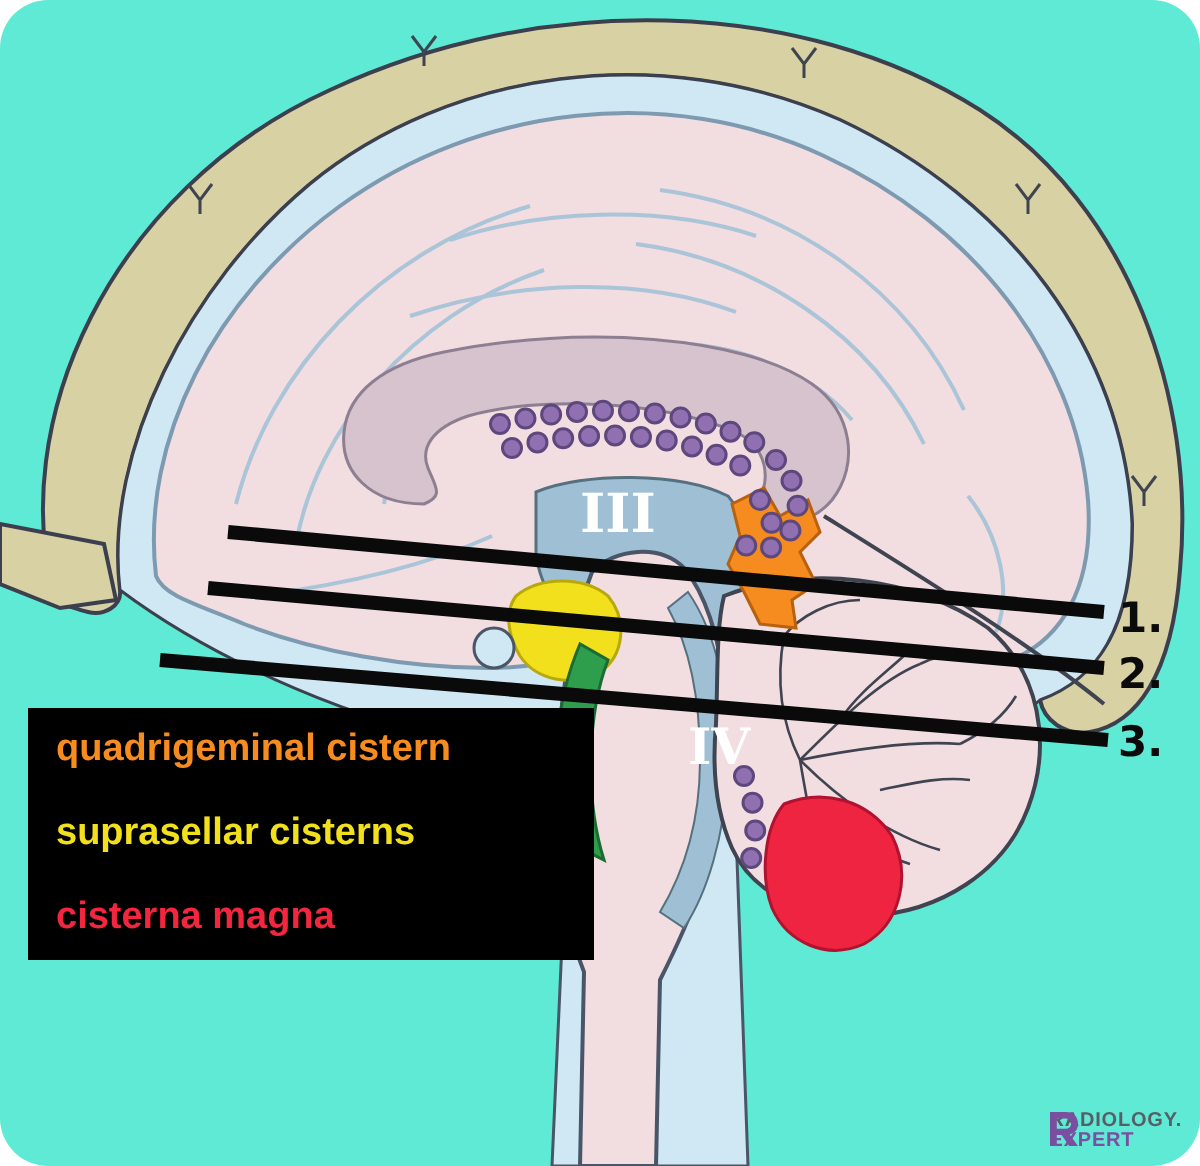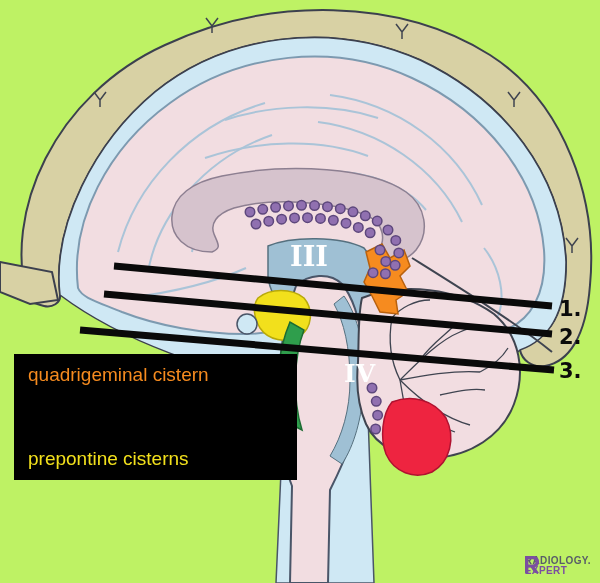--- a/index.html
+++ b/index.html
@@ -1,25 +1,25 @@
 <!DOCTYPE html>
 <html><head>
 <meta charset="utf-8">
 <style>
   html,body{margin:0;padding:0;background:#fff;}
-  .stage{position:relative;width:600px;height:583px;background:#bef264;overflow:hidden;
-         font-family:"Liberation Sans",sans-serif;}
+  .stage{position:relative;width:600px;height:583px;background:#5eead4;overflow:hidden;
+         font-family:"Liberation Sans",sans-serif;border-radius:24px;}
   svg{position:absolute;left:0;top:0;}
   svg text{user-select:none;}
   .ventricle-label{font-family:"DejaVu Serif",serif;font-weight:bold;fill:#ffffff;}
   .line-num{font-family:"DejaVu Sans",sans-serif;font-weight:bold;fill:#0b0b0b;font-size:21px;}
   .legend{position:absolute;left:14px;top:354px;width:283px;height:126px;background:#000;
           box-sizing:border-box;padding:11px 8px 11px 14px;display:flex;flex-direction:column;
           justify-content:space-between;}
-  .legend-item{font-size:19px;font-weight:normal;line-height:20px;white-space:nowrap;
+  .legend-item{font-size:19px;font-weight:bold;line-height:20px;white-space:nowrap;
                font-family:"Liberation Sans",sans-serif;}
   .logo{position:absolute;right:9px;bottom:7px;display:flex;align-items:flex-start;gap:4px;}
   .logo-text{display:flex;flex-direction:column;line-height:10px;}
   .logo-primary{font-size:10px;font-weight:bold;color:#585d68;letter-spacing:.4px;}
   .logo-secondary{font-size:10px;font-weight:bold;color:#7b4fa0;letter-spacing:.4px;}
 </style>
 </head>
 <body>
 
 <div class="stage">
@@ -132,21 +132,22 @@
       <line x1="104" y1="294" x2="552" y2="334"></line>
       <line x1="80" y1="330" x2="554" y2="370"></line>
     </g>
     <text class="line-num" x="559" y="316">1.</text>
     <text class="line-num" x="559" y="344">2.</text>
     <text class="line-num" x="559" y="378">3.</text>
   </svg>
 
   <div class="legend">
     <div class="legend-item" style="color: rgb(246, 139, 31);">quadrigeminal cistern</div>
-    <div class="legend-item" style="color: rgb(242, 224, 28);">prepontine cisterns</div>
+    <div class="legend-item" style="color: rgb(242, 224, 28);">suprasellar cisterns</div>
+    <div class="legend-item" style="color: rgb(242, 38, 63);">cisterna magna</div>
   </div>
 
   <div class="logo">
     <svg width="14" height="17" viewBox="0 0 14 17">
       <path d="M0,17 L0,0 L8,0 C12,0 14,2.5 14,6 C14,8.8 12.4,10.6 9.8,11.2 L14,17 L9.6,17 L5.8,11.5 L3.4,11.5 L3.4,17 Z
                M3.4,8.4 L7.6,8.4 C9.4,8.4 10.5,7.5 10.5,6 C10.5,4.4 9.4,3.2 7.6,3.2 L3.4,3.2 Z" fill="#7b4fa0" fill-rule="evenodd"></path>
     </svg>
     <div class="logo-text">
       <span class="logo-primary">RADIOLOGY.</span>
       <span class="logo-secondary">EXPERT</span>

